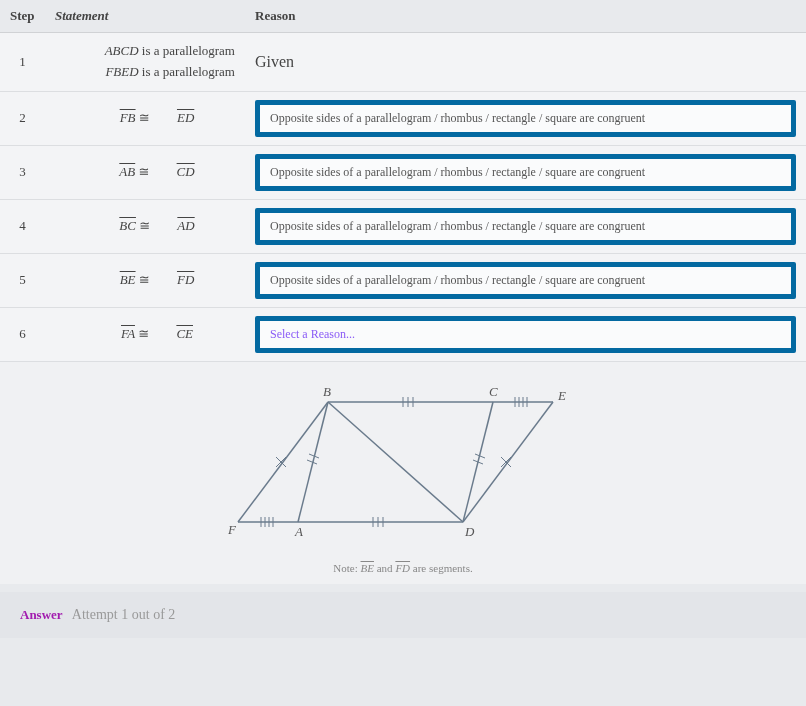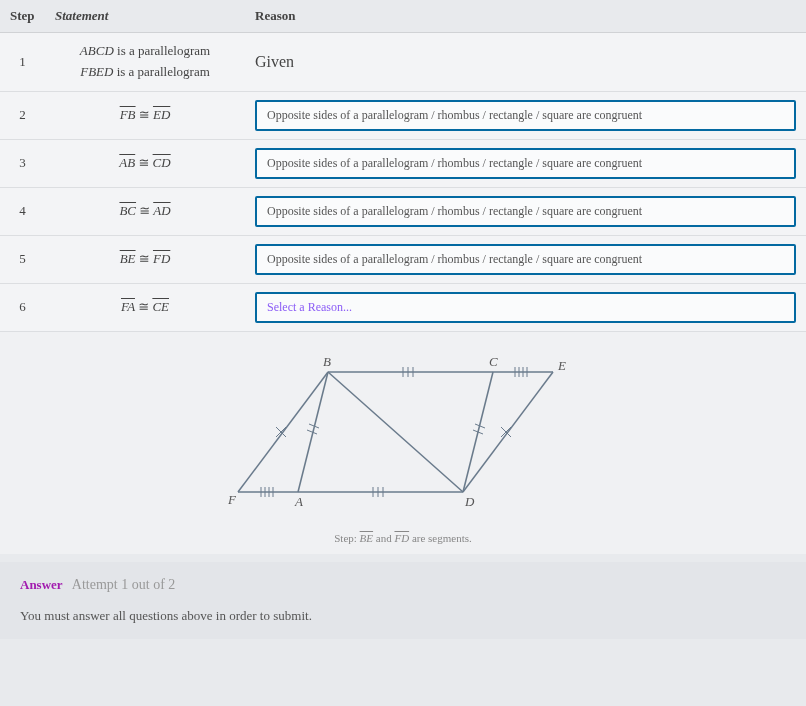--- a/index.html
+++ b/index.html
@@ -40,28 +40,29 @@
     }
     .statement-col {
       width: 200px;
       text-align: center;
       font-style: italic;
       font-family: Georgia, serif;
     }
     .statement-col .line-over {
       text-decoration: overline;
       font-style: italic;
+      margin-left: 24px;
     }
     .statement1 {
       font-style: italic;
-      text-align: center;
+      text-align: right;
       line-height: 1.6;
     }
     .reason-box {
-      border: 2px solid #0369a1;
+      border: 5px solid #0369a1;
       background: #fafbfc;
       padding: 6px 10px;
       border-radius: 2px;
       font-size: 12px;
       color: #555;
       width: 100%;
     }
     .reason-box.placeholder {
       color: #8b5cf6;
     }
@@ -237,21 +238,20 @@
     <g font-family="Georgia" font-size="13" fill="#555" font-style="italic">
       <text x="130" y="14">B</text>
       <text x="296" y="14">C</text>
       <text x="365" y="18">E</text>
       <text x="35" y="152">F</text>
       <text x="102" y="154">A</text>
       <text x="272" y="154">D</text>
     </g>
   </svg>
   <div class="note">
-    <span>Step: </span><span class="seg">BE</span><span> and </span><span class="seg">FD</span><span> are segments.</span>
+    <span>Note: </span><span class="seg">BE</span><span> and </span><span class="seg">FD</span><span> are segments.</span>
   </div>
 </div>
 
 <div class="answer-section">
   <span class="answer-label">Answer</span>
   <span class="attempt-text">Attempt 1 out of 2</span>
-  <div class="submit-msg">You must answer all questions above in order to submit.</div>
 </div>
 
 </body></html>

